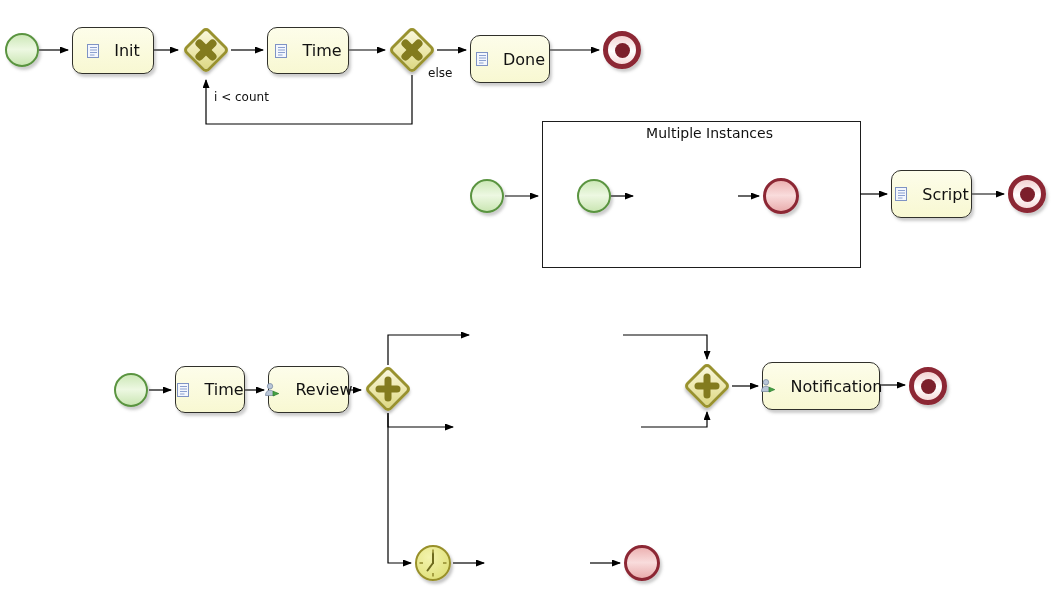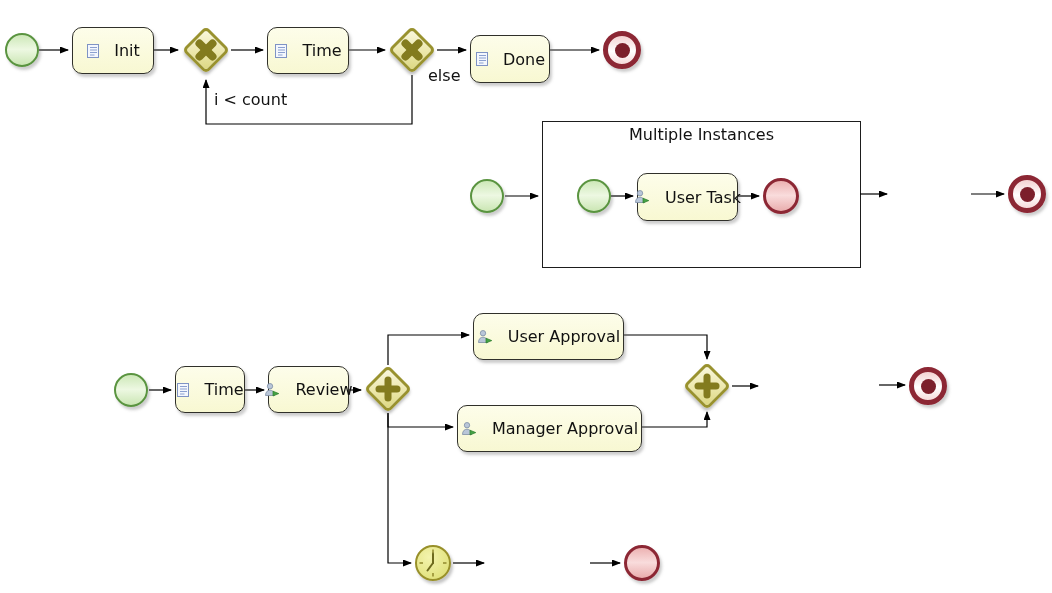--- a/index.html
+++ b/index.html
@@ -56,24 +56,24 @@
     border:3px solid #99922e;border-radius:5px;transform:rotate(45deg);
     background:linear-gradient(135deg,#f9f7dd 0%,#ece7ab 55%,#dcd781 100%);
     box-shadow:2px 2px 3px rgba(110,110,110,.45);
   }
   .gateway svg.sym{position:absolute;left:0;top:0;width:46px;height:46px;}
   
   .subprocess{
     position:absolute;z-index:0;border:1px solid #1d1d1d;background:transparent;
   }
   .subprocess .sp-title{
-    position:absolute;left:0;top:3px;width:100%;text-align:center;font-size:16px;color:#111;
-  }
-  
-  .edge-label{position:absolute;z-index:3;font-size:16px;color:#111;white-space:nowrap;}
+    position:absolute;left:8px;top:3px;width:100%;text-align:center;font-size:14px;color:#111;
+  }
+  
+  .edge-label{position:absolute;z-index:3;font-size:12px;color:#111;white-space:nowrap;}
 </style>
 </head>
 <body>
 
 <div class="canvas">
 
   <svg width="0" height="0" style="position:absolute" aria-hidden="true">
     <defs>
       <symbol id="icon-doc" viewBox="0 0 14 16">
         <rect x="1.5" y="1.5" width="11" height="13" fill="#f4f7fd" stroke="#7f93c4" stroke-width="1"></rect>
@@ -173,29 +173,29 @@
   <div class="edge-label" style="left:428px;top:66px">else</div>
 
   <div class="event-start" style="left:470px;top:179px"></div>
 
   <div class="subprocess" style="left:542px;top:121px;width:317px;height:145px">
     <div class="sp-title">Multiple Instances</div>
   </div>
 
   <div class="event-start" style="left:577px;top:179px"></div>
 
-  <div class="task" style="left:637px;top:173px;width:99px;height:46px">
-    <svg class="icon user">
-        <use href="#icon-user"></use>
-      </svg>
-    <span>User Task</span>
-  </div>
 
   <div class="event-end-simple" style="left:763px;top:178px"></div>
 
+  <div class="task" style="left:891px;top:170px;width:79px;height:46px">
+    <svg class="icon">
+        <use href="#icon-doc"></use>
+      </svg>
+    <span>Script</span>
+  </div>
 
   <div class="event-end-terminate" style="left:1008px;top:175px"></div>
 
   <div class="event-start" style="left:114px;top:373px"></div>
 
   <div class="task" style="left:268px;top:366px;width:79px;height:45px">
     <svg class="icon user">
         <use href="#icon-user"></use>
       </svg>
     <span>Review</span>
@@ -211,44 +211,38 @@
   <div class="gateway" style="left:365px;top:366px">
     <div class="diamond"></div>
     <svg class="sym" viewBox="0 0 46 46">
       <g stroke="#837b1e" stroke-width="7" stroke-linecap="round">
         <line x1="23" y1="14" x2="23" y2="32"></line>
           <line x1="14" y1="23" x2="32" y2="23"></line>
       </g>
     </svg>
   </div>
 
-  <div class="task" style="left:473px;top:313px;width:149px;height:45px">
-    <svg class="icon user">
-        <use href="#icon-user"></use>
-      </svg>
-    <span>User Approval</span>
-  </div>
-
-  <div class="task" style="left:457px;top:405px;width:183px;height:45px">
-    <svg class="icon user">
-        <use href="#icon-user"></use>
-      </svg>
-    <span>Manager Approval</span>
-  </div>
+
 
   <div class="gateway" style="left:684px;top:363px">
     <div class="diamond"></div>
     <svg class="sym" viewBox="0 0 46 46">
       <g stroke="#837b1e" stroke-width="7" stroke-linecap="round">
         <line x1="23" y1="14" x2="23" y2="32"></line>
           <line x1="14" y1="23" x2="32" y2="23"></line>
       </g>
     </svg>
   </div>
 
+  <div class="task" style="left:762px;top:362px;width:116px;height:46px">
+    <svg class="icon user">
+        <use href="#icon-user"></use>
+      </svg>
+    <span>Notification</span>
+  </div>
 
   <div class="event-end-terminate" style="left:909px;top:367px"></div>
 
   <div class="event-timer" style="left:415px;top:545px">
     <svg viewBox="0 0 32 32">
       <g stroke="#8a8226" stroke-width="1.4">
         <line x1="16" y1="2.5" x2="16" y2="6"></line>
           <line x1="29.5" y1="16" x2="26" y2="16"></line>
         <line x1="16" y1="29.5" x2="16" y2="26"></line>
           <line x1="2.5" y1="16" x2="6" y2="16"></line>

